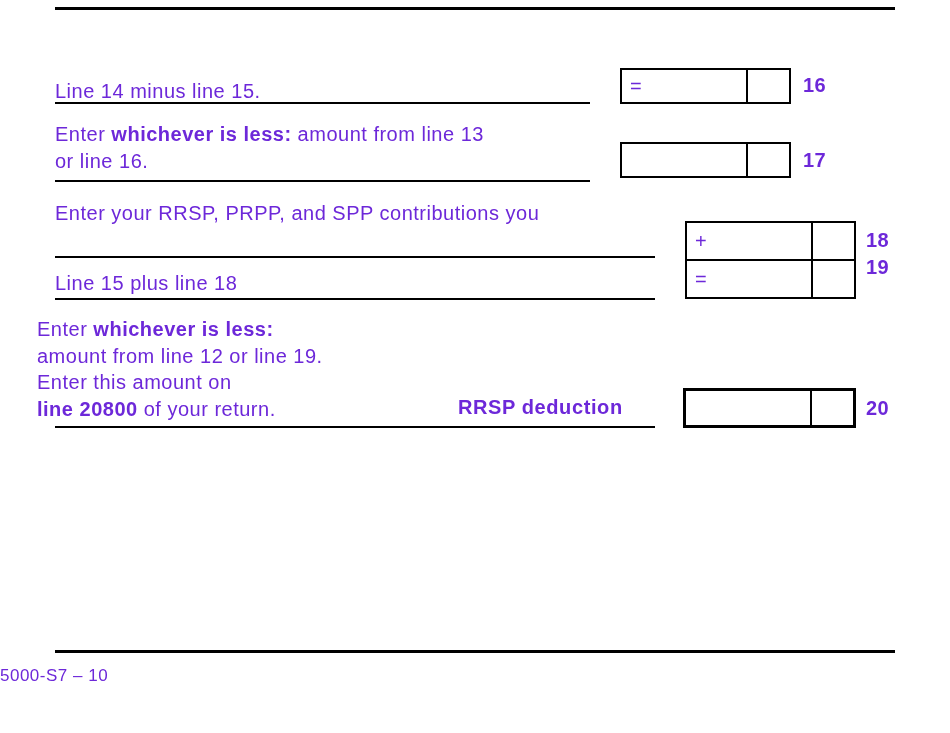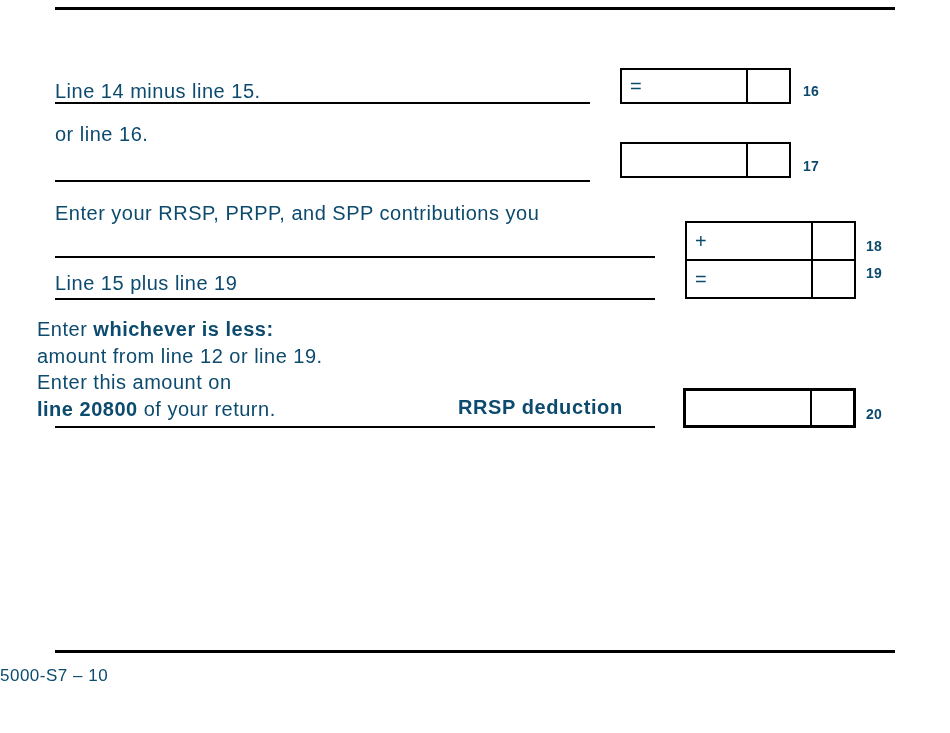--- a/index.html
+++ b/index.html
@@ -1,44 +1,43 @@
 <!DOCTYPE html>
 <html><head>
 <meta charset="utf-8">
 <style>
   html,body{margin:0;padding:0;background:#ffffff;}
   .page{
     position:relative;
     width:950px;height:733px;
     background:#ffffff;
     font-family:"Liberation Sans","DejaVu Sans",sans-serif;
-    color:#0c4a6e;
+    color:#6d28d9;
     overflow:hidden;
   }
   .rule{position:absolute;background:#000;}
   .underline{position:absolute;height:2px;background:#000;}
   .desc{
     position:absolute;
     font-size:20px;
     letter-spacing:0.5px;
     line-height:26.5px;
   }
   .tline{white-space:nowrap;}
   .desc b,.caption,.linenum{font-weight:bold;}
   .caption{
     position:absolute;
     font-size:20px;
     letter-spacing:0.6px;
     white-space:nowrap;
   }
   .linenum{
     position:absolute;
-    font-size:14px;
+    font-size:20px;
     letter-spacing:0.3px;
-    margin-top:9px;
   }
   .amount-box{
     position:absolute;
     border:2px solid #000;
     background:#fff;
     display:flex;
     box-sizing:border-box;
   }
   .amount-box.thick{border-width:3px;}
   .stack-box{
@@ -85,20 +84,21 @@
   <div class="amount-box" style="left:620px;top:68px;width:171px;height:36px">
     <div class="amount-cell">
       <span class="op">=</span>
       <span></span>
     </div>
     <div class="cents-cell"></div>
   </div>
   <div class="linenum" style="left:803px;top:74px">16</div>
 
   <div class="desc" style="left:55px;top:121px">
+    <div class="tline"><span>Enter </span><b>whichever is less:</b><span> amount from line 13</span></div>
     <div class="tline">or line 16.</div>
   </div>
   <div class="underline" style="left:55px;top:180px;width:535px"></div>
   <div class="amount-box" style="left:620px;top:142px;width:171px;height:36px">
     <div class="amount-cell"></div>
     <div class="cents-cell"></div>
   </div>
   <div class="linenum" style="left:803px;top:149px">17</div>
 
   <div class="desc" style="left:55px;top:200px">
@@ -118,21 +118,21 @@
       <div class="amount-cell">
         <span class="op">=</span>
         <span></span>
       </div>
       <div class="cents-cell"></div>
     </div>
   </div>
   <div class="linenum" style="left:866px;top:229px">18</div>
 
   <div class="desc" style="left:55px;top:270px">
-    <div class="tline">Line 15 plus line 19</div>
+    <div class="tline">Line 15 plus line 18</div>
   </div>
   <div class="underline" style="left:55px;top:298px;width:600px"></div>
   <div class="linenum" style="left:866px;top:256px">19</div>
 
   <div class="desc" style="left:37px;top:316px">
     <div class="tline"><span>Enter </span><b>whichever is less:</b></div>
     <div class="tline">amount from line 12 or line 19.</div>
     <div class="tline">Enter this amount on</div>
     <div class="tline"><b>line 20800</b><span> of your return.</span></div>
   </div>

